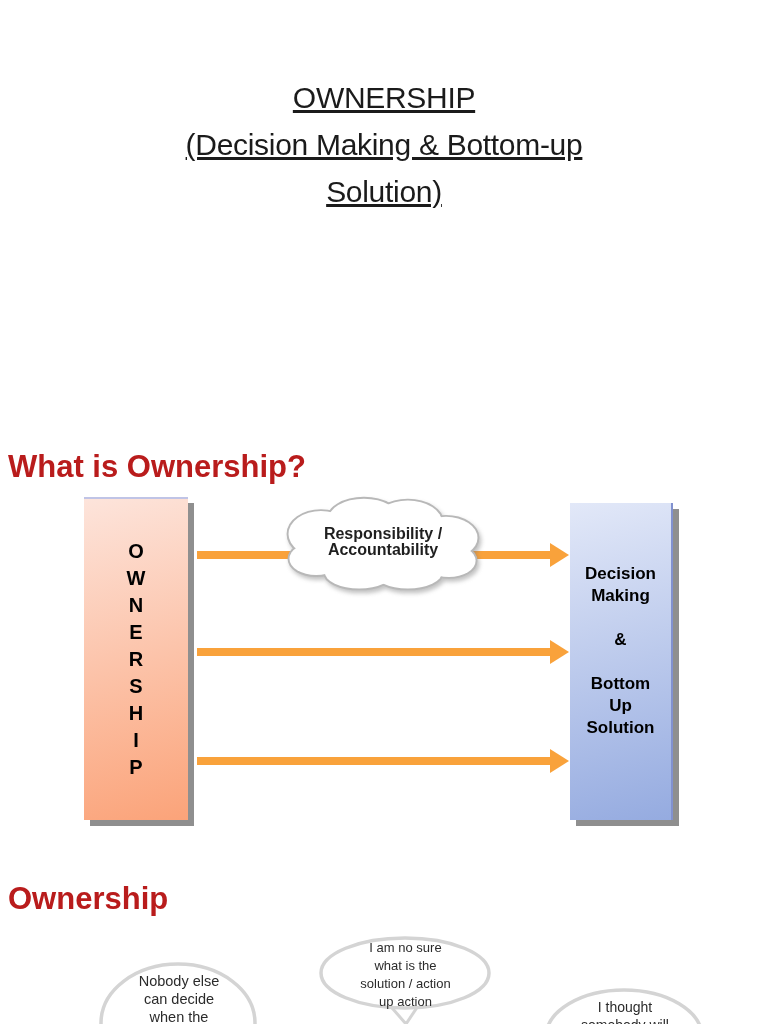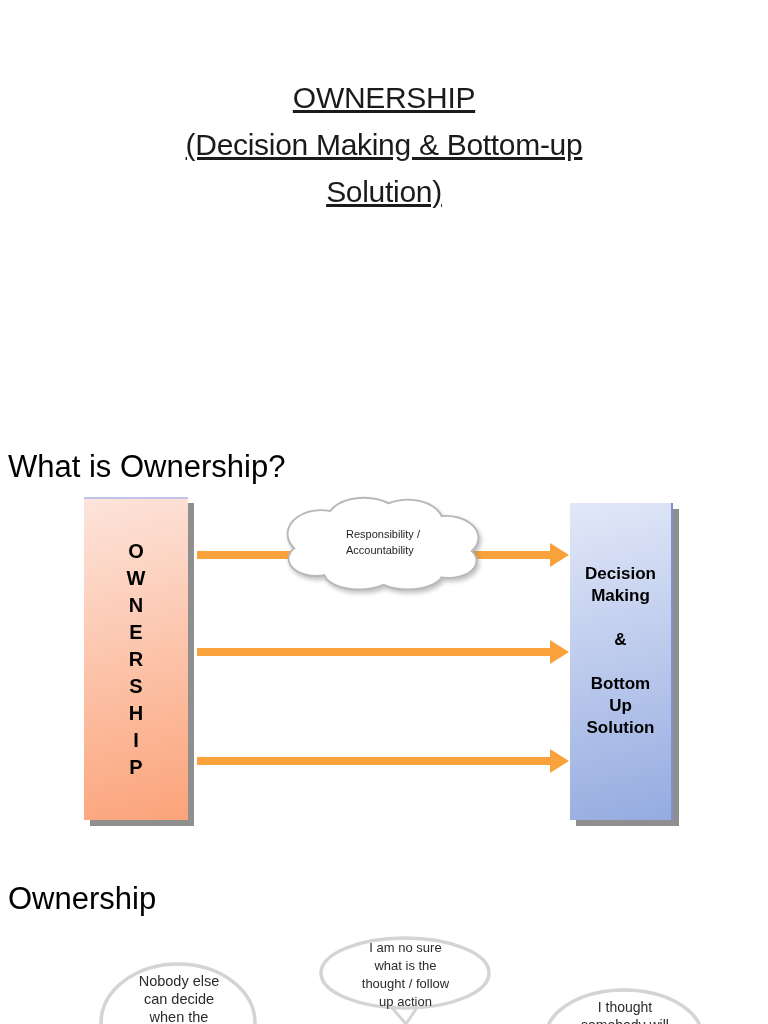--- a/index.html
+++ b/index.html
@@ -7,21 +7,21 @@
     position:relative;width:768px;height:1024px;overflow:hidden;background:#ffffff;
     font-family:"Liberation Sans",sans-serif;color:#1a1a1a;
   }
   
   .slide-title{
     position:absolute;top:74px;left:0;right:0;text-align:center;
     font-size:30px;line-height:47px;font-weight:300;letter-spacing:-0.3px;
     white-space:pre-line;color:#1b1b1b;text-decoration:underline;
   }
   .section-heading{
-    position:absolute;left:8px;font-size:31px;font-weight:400;color:#000000;
+    position:absolute;left:8px;font-size:31px;font-weight:700;color:#b91c1c;
   }
   .h-what{top:449px;}
   .h-road{top:881px;}
   
   .pink-box{
     position:absolute;left:84px;top:497px;width:104px;height:321px;z-index:4;
     background:linear-gradient(165deg,var(--pink-top) 0%,var(--pink-bottom) 100%);
     border-top:2px solid #c0c4e6;box-shadow:6px 6px 0 var(--shadow-gray);
     display:flex;flex-direction:column;align-items:center;justify-content:center;
     font-weight:bold;font-size:20px;line-height:27px;color:#000;
@@ -42,21 +42,21 @@
     border-left:19px solid var(--accent-orange);}
   .a1{top:543px;} .a2{top:640px;} .a3{top:749px;}
   
   .cloud{position:absolute;z-index:3;}
   .c1{left:278px;top:492px;width:210px;height:105px;}
   .c2{left:283px;top:604px;width:222px;height:96px;}
   .c3{left:286px;top:708px;width:240px;height:100px;}
   .cloud svg{width:100%;height:100%;display:block;filter:drop-shadow(2px 3px 2px rgba(120,120,120,.45));}
   .cloud .cloud-label{
     position:absolute;inset:0;display:flex;align-items:center;justify-content:center;
-    font-weight:normal;font-size:11px;line-height:16px;
+    text-align:center;font-weight:bold;font-size:16px;line-height:16px;
     white-space:pre-line;color:#1f1f1f;
   }
   .c1 .cloud-label{padding-bottom:6px;}
   
   .bubble{position:absolute;z-index:3;}
   .b1{left:98px;top:960px;width:162px;height:130px;}
   .b2{left:318px;top:935px;width:175px;height:92px;}
   .b3{left:543px;top:986px;width:164px;height:104px;}
   .bubble svg{width:100%;height:100%;display:block;overflow:visible;}
   .bubble-shape{fill:#ffffff;stroke:var(--bubble-stroke);stroke-width:3.5;}
@@ -161,21 +161,21 @@
 when the</div>
   </div>
 
   <div class="bubble b2">
     <svg viewBox="0 0 175 92" preserveAspectRatio="none">
       <path class="bubble-tail" d="M68,66 L88,89 L104,65 Z"></path>
       <ellipse class="bubble-shape" cx="87" cy="38" rx="84" ry="35"></ellipse>
     </svg>
     <div class="bubble-label">I am no sure
 what is the
-thought / follow
+solution / action
 up action</div>
   </div>
 
   <div class="bubble b3">
     <svg viewBox="0 0 164 104" preserveAspectRatio="none">
       <ellipse class="bubble-shape" cx="81" cy="51" rx="78" ry="47"></ellipse>
     </svg>
     <div class="bubble-label">I thought
 somebody will</div>
   </div>

